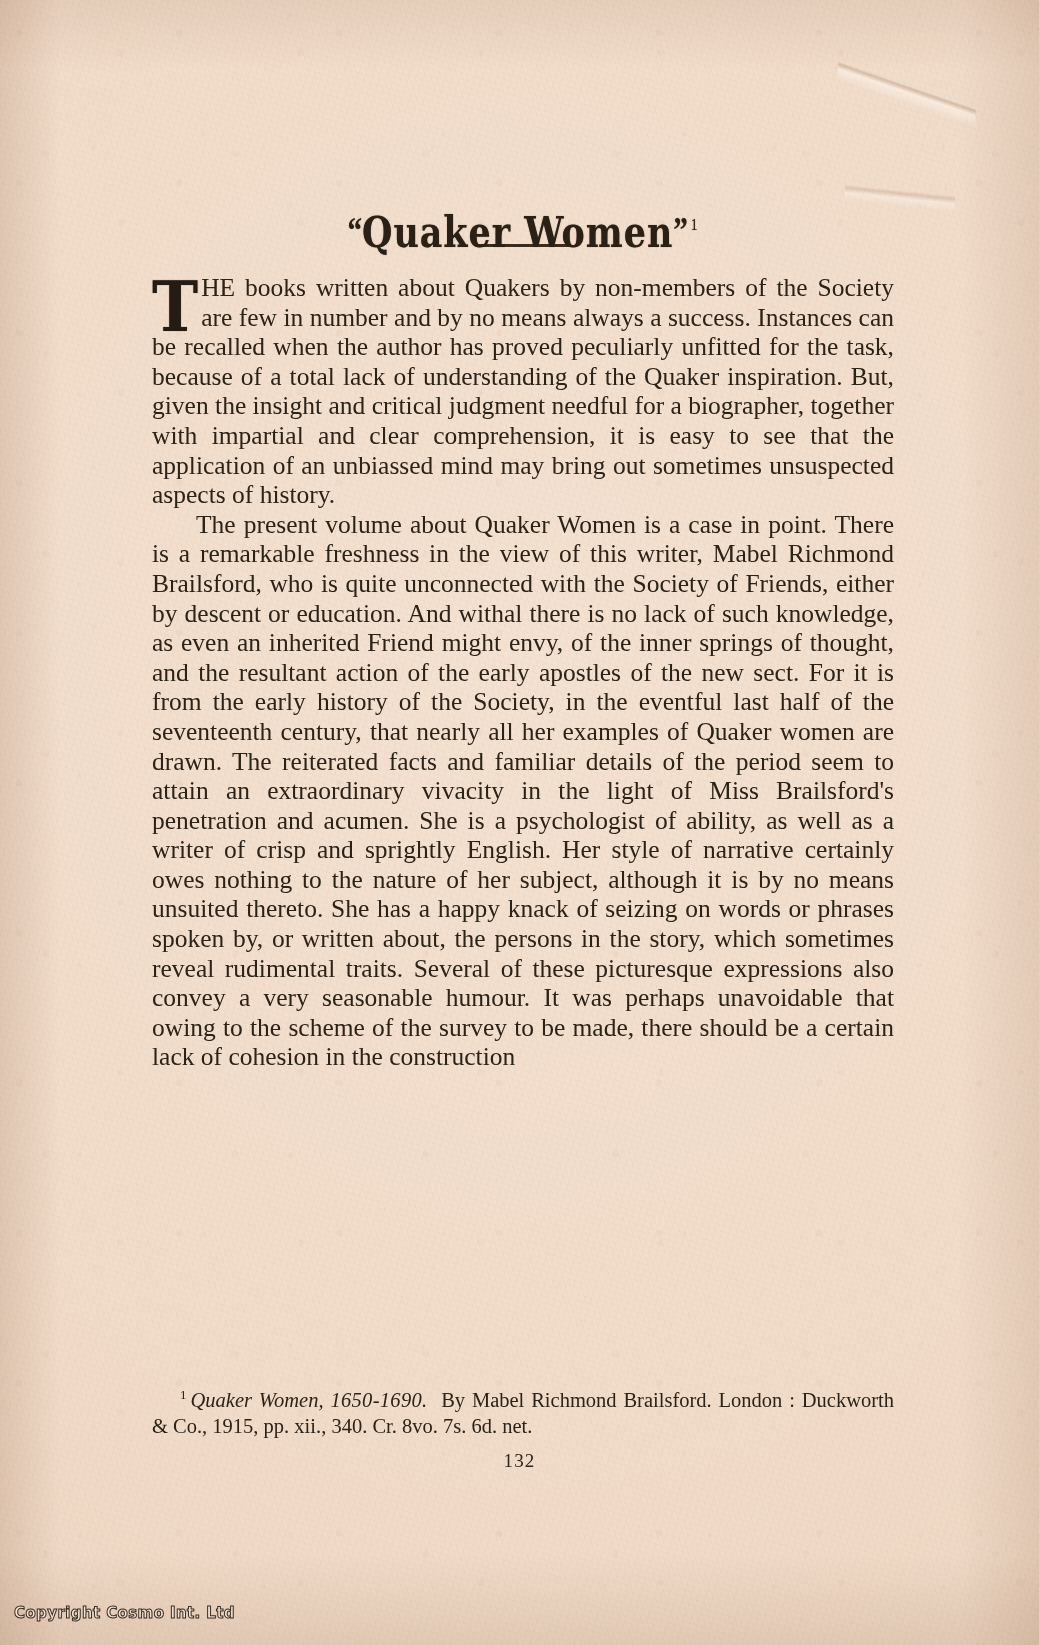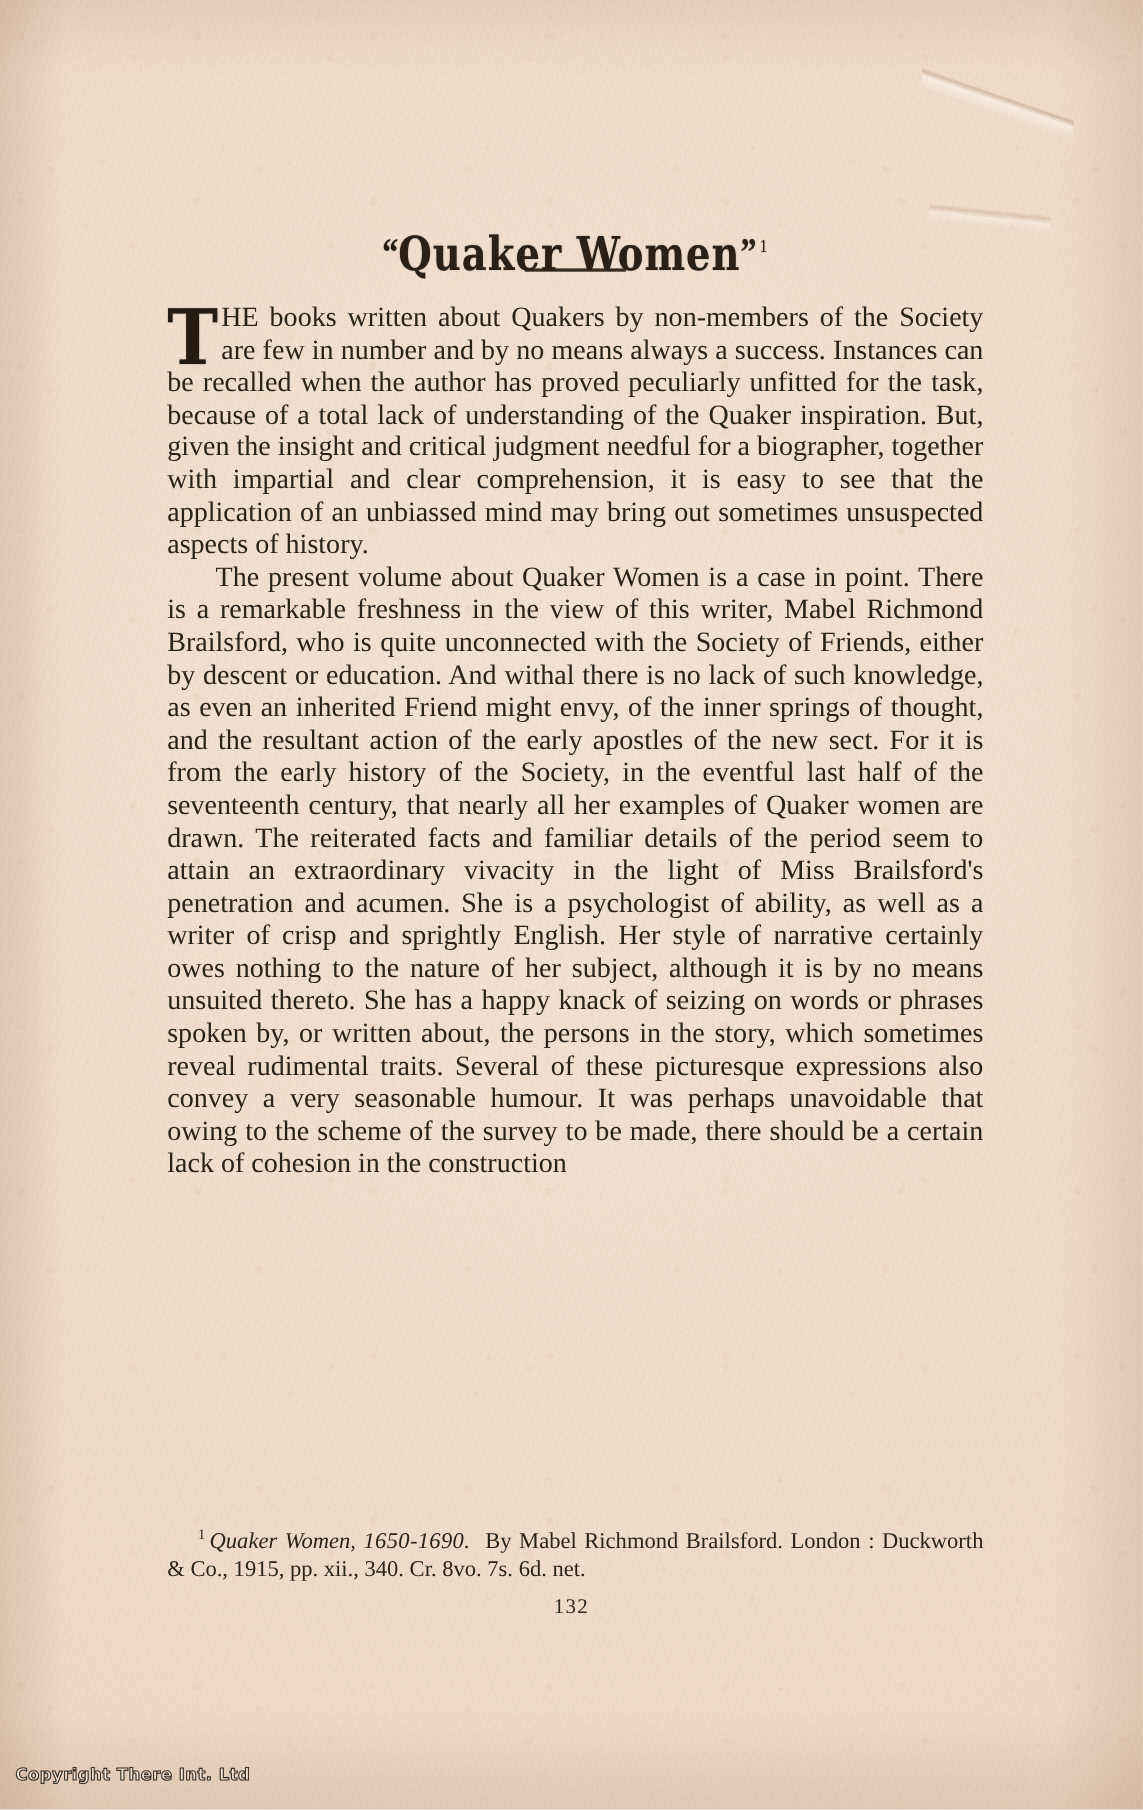--- a/index.html
+++ b/index.html
@@ -250,15 +250,15 @@
     <p class="body-text p2">The present volume about Quaker Women is a case in point.  There is a remarkable freshness in the view of this writer, Mabel Richmond Brailsford, who is quite unconnected with the Society of Friends, either by descent or education.  And withal there is no lack of such knowledge, as even an inherited Friend might envy, of the inner springs of thought, and the resultant action of the early apostles of the new sect.  For it is from the early history of the Society, in the eventful last half of the seventeenth century, that nearly all her examples of Quaker women are drawn.  The reiterated facts and familiar details of the period seem to attain an extraordinary vivacity in the light of Miss Brailsford's penetration and acumen.  She is a psychologist of ability, as well as a writer of crisp and sprightly English.  Her style of narrative certainly owes nothing to the nature of her subject, although it is by no means unsuited thereto.  She has a happy knack of seizing on words or phrases spoken by, or written about, the persons in the story, which sometimes reveal rudimental traits.  Several of these picturesque expressions also convey a very seasonable humour.  It was perhaps unavoidable that owing to the scheme of the survey to be made, there should be a certain lack of cohesion in the construction</p>
 
   </div>
 
   <p class="footnote"><span class="marker">1</span><span class="ital">Quaker Women,</span> <span class="osf">1650-1690.</span>&nbsp; <span>By Mabel Richmond Brailsford.</span> <span>London : Duckworth &amp; Co., 1915, pp. xii., 340.  Cr. 8vo.  7s. 6d. net.</span></p>
 
   <div class="folio">132</div>
 
   <div class="vignette"></div>
 
-  <div class="watermark">Copyright There Int. Ltd</div>
+  <div class="watermark">Copyright Cosmo Int. Ltd</div>
 
 </div>
 
 </body></html>

